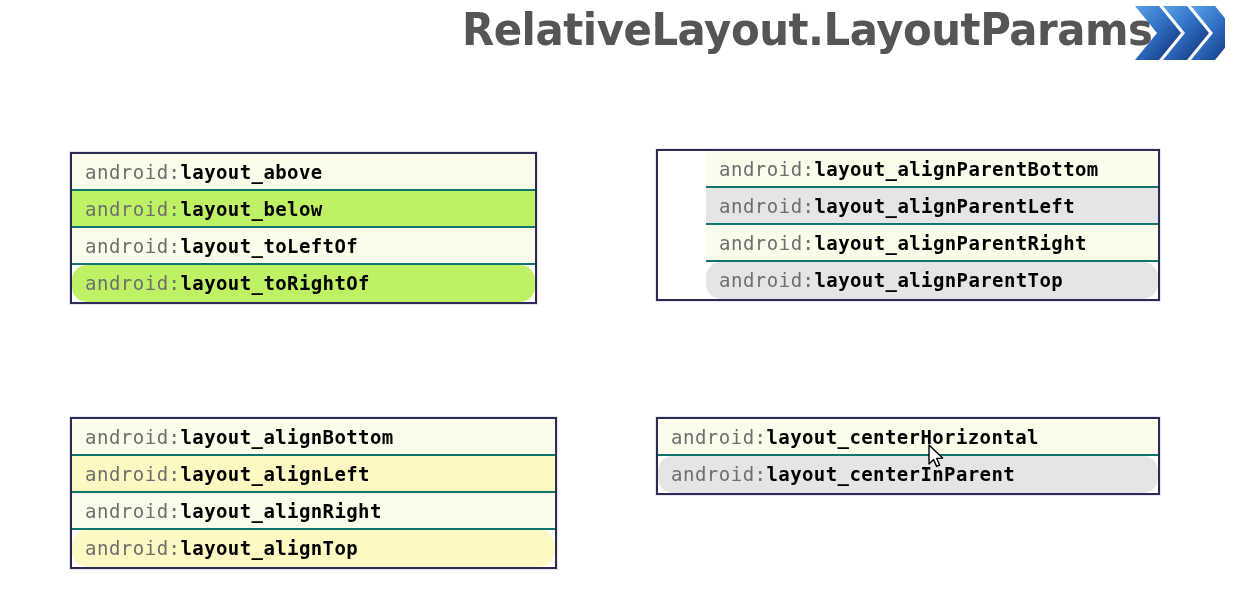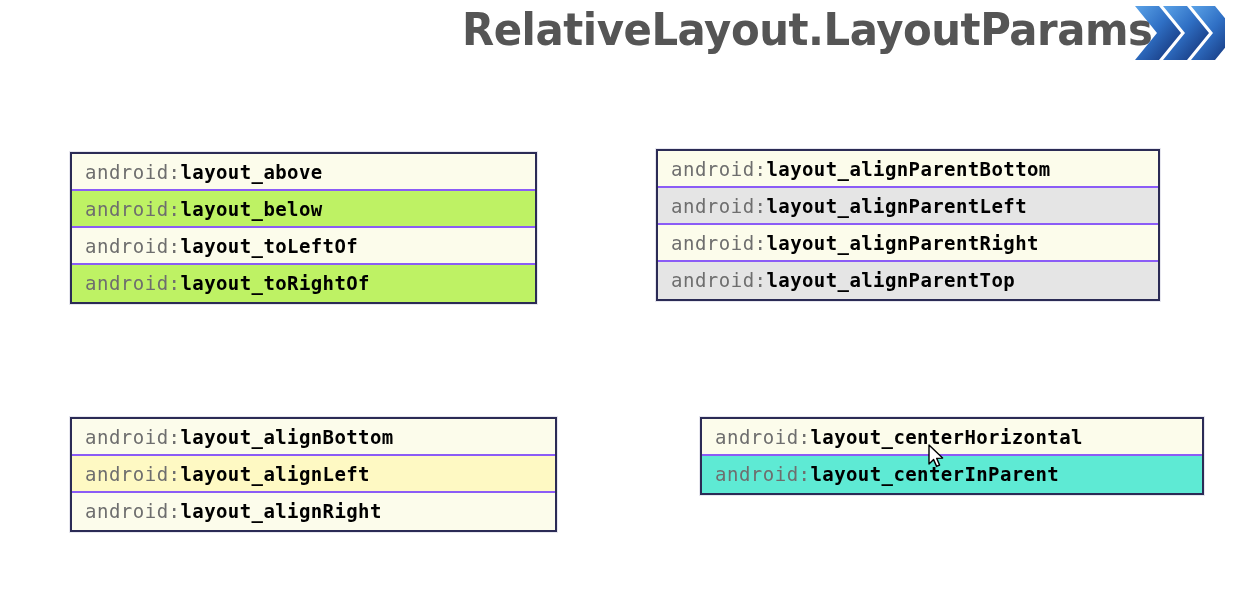--- a/index.html
+++ b/index.html
@@ -55,52 +55,52 @@
   .attr-table {
     position: absolute;
     border: 2px solid #2b2b55;
     box-sizing: border-box;
     box-shadow: 0 0 0 1px #e7e7ef;
   }
   .attr-row {
     height: 37px;
     line-height: 37px;
     box-sizing: border-box;
-    border-bottom: 2px solid #8b5cf6;
+    border-bottom: 2px solid #0f766e;
     padding-left: 13px;
     white-space: nowrap;
     overflow: hidden;
     font-family: "DejaVu Sans Mono", "Liberation Mono", monospace;
     font-size: 19px;
   }
-  .attr-row:last-child { border-bottom: none; }
+  .attr-row:last-child { border-bottom: none; border-radius: 15px; }
 
   .ns {
     color: #6e6e6e;
     font-weight: normal;
     letter-spacing: 0.5px;
   }
   .attr {
     color: #000000;
     font-weight: bold;
     letter-spacing: 0.4px;
   }
 
   
   .fill-ivory    { background: #fcfceb; }
   .fill-blue     { background: #bef264; }
   .fill-teal     { background: #e5e5e5; }
   .fill-lavender { background: #fef9c3; }
-  .fill-pink     { background: #5eead4; }
+  .fill-pink     { background: #e5e5e5; }
 
   
   #table-relative-position  { left: 70px;  top: 152px; width: 467px; }
-  #table-parent-alignment   { left: 656px; top: 149px; width: 504px; }
+  #table-parent-alignment   { left: 656px; top: 149px; width: 504px; padding-left: 48px; }
   #table-sibling-alignment  { left: 70px;  top: 417px; width: 487px; }
-  #table-centering          { left: 656px; top: 417px; width: 504px; margin-left: 44px; }
+  #table-centering          { left: 656px; top: 417px; width: 504px; }
 
   
   #mouse-cursor {
     position: absolute;
     left: 928px;
     top: 444px;
     width: 20px;
     height: 28px;
     pointer-events: none;
   }
@@ -142,20 +142,21 @@
     <div class="attr-row fill-ivory"><span class="ns">android:</span><span class="attr">layout_alignParentBottom</span></div>
     <div class="attr-row fill-teal"><span class="ns">android:</span><span class="attr">layout_alignParentLeft</span></div>
     <div class="attr-row fill-ivory"><span class="ns">android:</span><span class="attr">layout_alignParentRight</span></div>
     <div class="attr-row fill-teal"><span class="ns">android:</span><span class="attr">layout_alignParentTop</span></div>
   </div>
 
 <div class="attr-table" id="table-sibling-alignment">
     <div class="attr-row fill-ivory"><span class="ns">android:</span><span class="attr">layout_alignBottom</span></div>
     <div class="attr-row fill-lavender"><span class="ns">android:</span><span class="attr">layout_alignLeft</span></div>
     <div class="attr-row fill-ivory"><span class="ns">android:</span><span class="attr">layout_alignRight</span></div>
+    <div class="attr-row fill-lavender"><span class="ns">android:</span><span class="attr">layout_alignTop</span></div>
   </div>
 
 <div class="attr-table" id="table-centering">
     <div class="attr-row fill-ivory"><span class="ns">android:</span><span class="attr">layout_centerHorizontal</span></div>
     <div class="attr-row fill-pink"><span class="ns">android:</span><span class="attr">layout_centerInParent</span></div>
   </div>
 
 <div id="mouse-cursor" style="left: 928px; top: 444px;">
   <svg width="20" height="28" viewBox="0 0 20 28" aria-hidden="true">
     <path d="M1 1 L1 20 L5.6 15.6 L8.6 22.4 L11.6 21.0 L8.7 14.4 L14.6 14.1 Z" fill="#ffffff" stroke="#000000" stroke-width="1.4" stroke-linejoin="round"></path>

